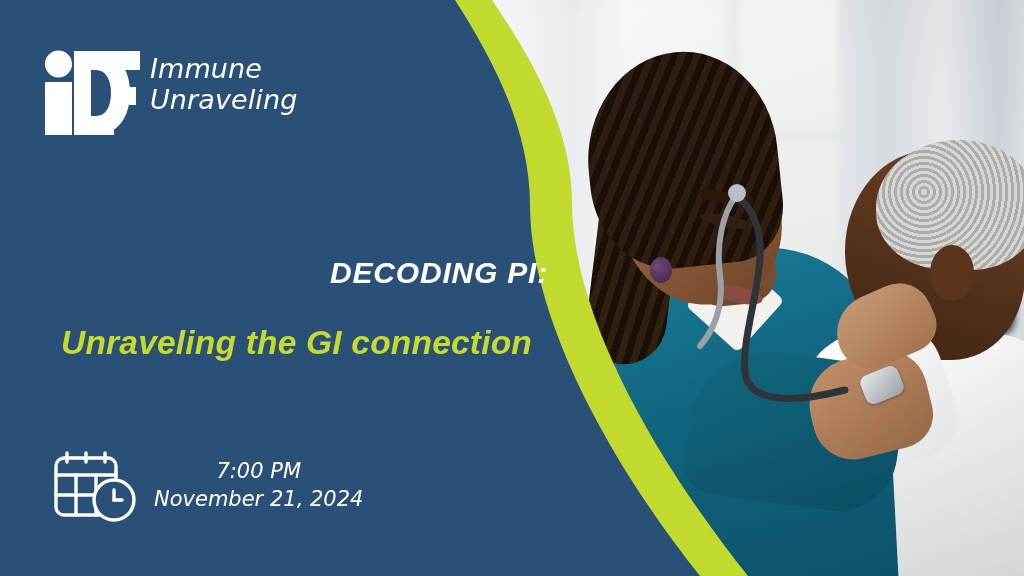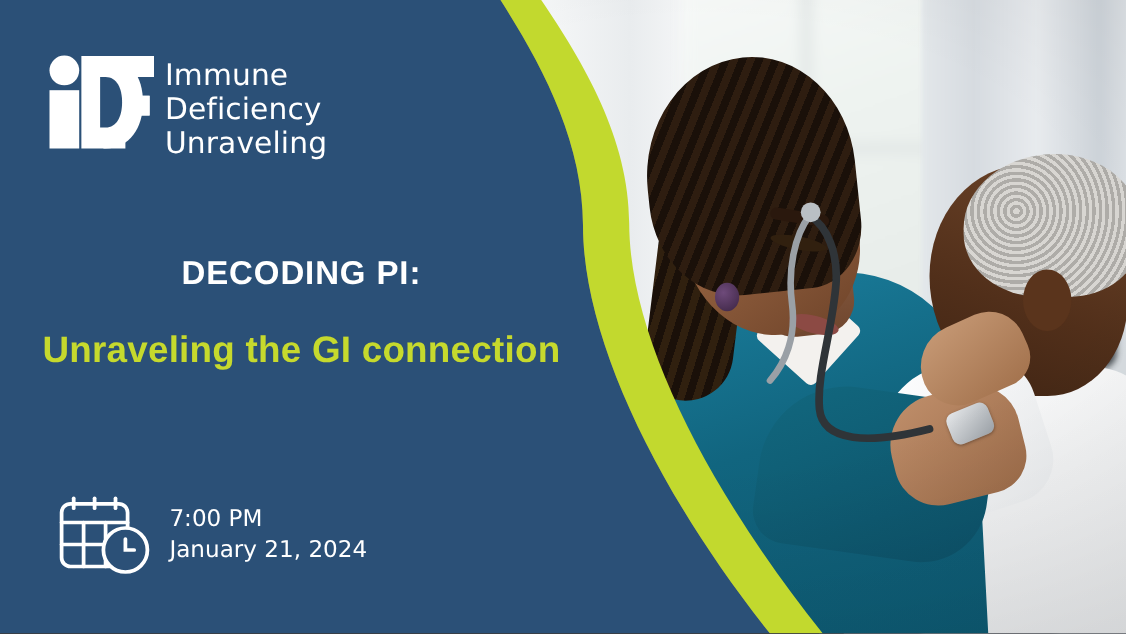--- a/index.html
+++ b/index.html
@@ -1,19 +1,20 @@
 <!DOCTYPE html>
 <html><head>
 <meta charset="utf-8">
 <style>
   html,body{margin:0;padding:0;background:#222;}
   #slide{
     position:relative;width:1024px;height:576px;overflow:hidden;
-    background:#737373;
+    background:#1d4ed8;
     font-family:"Liberation Sans",sans-serif;
+    font-style:italic;
     -webkit-font-smoothing:antialiased;
   }
 
   
   .photo-layer{position:absolute;inset:0;}
   .photo-clip{
     position:absolute;top:0;left:0;width:1024px;height:576px;
     clip-path:path("M 489 0 L 1024 0 L 1024 576 L 745 576 C 620 440 560 300 560 200 C 560 120 520 50 489 0 Z");
   }
   
@@ -183,32 +184,32 @@
   .logo{position:absolute;left:44px;top:50px;display:flex;align-items:flex-start;gap:10px;}
   .logo-mark{width:96px;height:86px;display:block;}
   .logo-text{
     color:#ffffff;font-size:27px;line-height:1.14;font-weight:400;
     letter-spacing:.1px;padding-top:4px;
     font-family:"DejaVu Sans","Liberation Sans",sans-serif;
   }
   .logo-text div{white-space:nowrap;}
 
   
-  .title-block{position:absolute;left:0;top:232px;width:548px;text-align:center;}
+  .title-block{position:absolute;left:0;top:256px;width:548px;text-align:right;}
   .title-main{
     color:#ffffff;font-weight:bold;font-size:30px;letter-spacing:.8px;
     margin:0 0 34px 0;
   }
   .title-sub{
     color:#c6d92d;font-weight:bold;font-size:33.5px;letter-spacing:.2px;
     margin:16px;white-space:nowrap;
   }
 
   
-  .date-block{position:absolute;left:52px;top:448px;display:flex;align-items:center;gap:14px;}
+  .date-block{position:absolute;left:52px;top:448px;display:flex;align-items:center;gap:14px;text-align:center;}
   .cal-icon{width:88px;height:76px;display:block;}
   .date-text{color:#ffffff;font-size:21px;line-height:1.32;font-weight:400;
     font-family:"DejaVu Sans","Liberation Sans",sans-serif;}
   .date-text div{white-space:nowrap;}
 </style>
 </head>
 <body>
 
 <div id="slide">
 
@@ -273,21 +274,20 @@
       <path d="M32 1 H 96 V 20 H 70 V 37 H 92 V 55 H 70 V 85 H 50 V 20 H 32 Z" fill="#ffffff"></path>
       <path d="M30 1 H 52 C 74 1 86 20 86 43 C 86 66 74 85 52 85 H 30 Z" fill="#ffffff"></path>
       <path d="M47 20 H 52 C 62 20 67 30 67 43 C 67 56 62 66 52 66 H 47 Z" fill="#2b5077"></path>
       <rect x="63" y="20" width="33" height="0" fill="#2b5077"></rect>
       <path d="M68 1 H 96 V 20 H 68 Z" fill="#ffffff"></path>
       <path d="M68 37 H 92 V 55 H 68 Z" fill="#ffffff"></path>
       <rect x="50" y="1" width="18" height="84" fill="#ffffff" opacity="0"></rect>
     </svg>
     <div class="logo-text">
       <div>Immune</div>
-      <div>Deficiency</div>
       <div>Unraveling</div>
     </div>
   </div>
 
   <div class="title-block">
     <div class="title-main">DECODING PI:</div>
     <div class="title-sub">Unraveling the GI connection</div>
   </div>
 
   <div class="date-block">
@@ -300,17 +300,17 @@
         <path d="M4 27 H 64"></path>
         <path d="M4 47 H 64"></path>
         <path d="M24 27 V 67"></path>
         <path d="M44 27 V 67"></path>
         <circle cx="62" cy="52" r="20" fill="#2b5077"></circle>
         <path d="M62 42 V 52 H 70"></path>
       </g>
     </svg>
     <div class="date-text">
       <div>7:00 PM</div>
-      <div>January 21, 2024</div>
+      <div>November 21, 2024</div>
     </div>
   </div>
 
 </div>
 
 </body></html>

